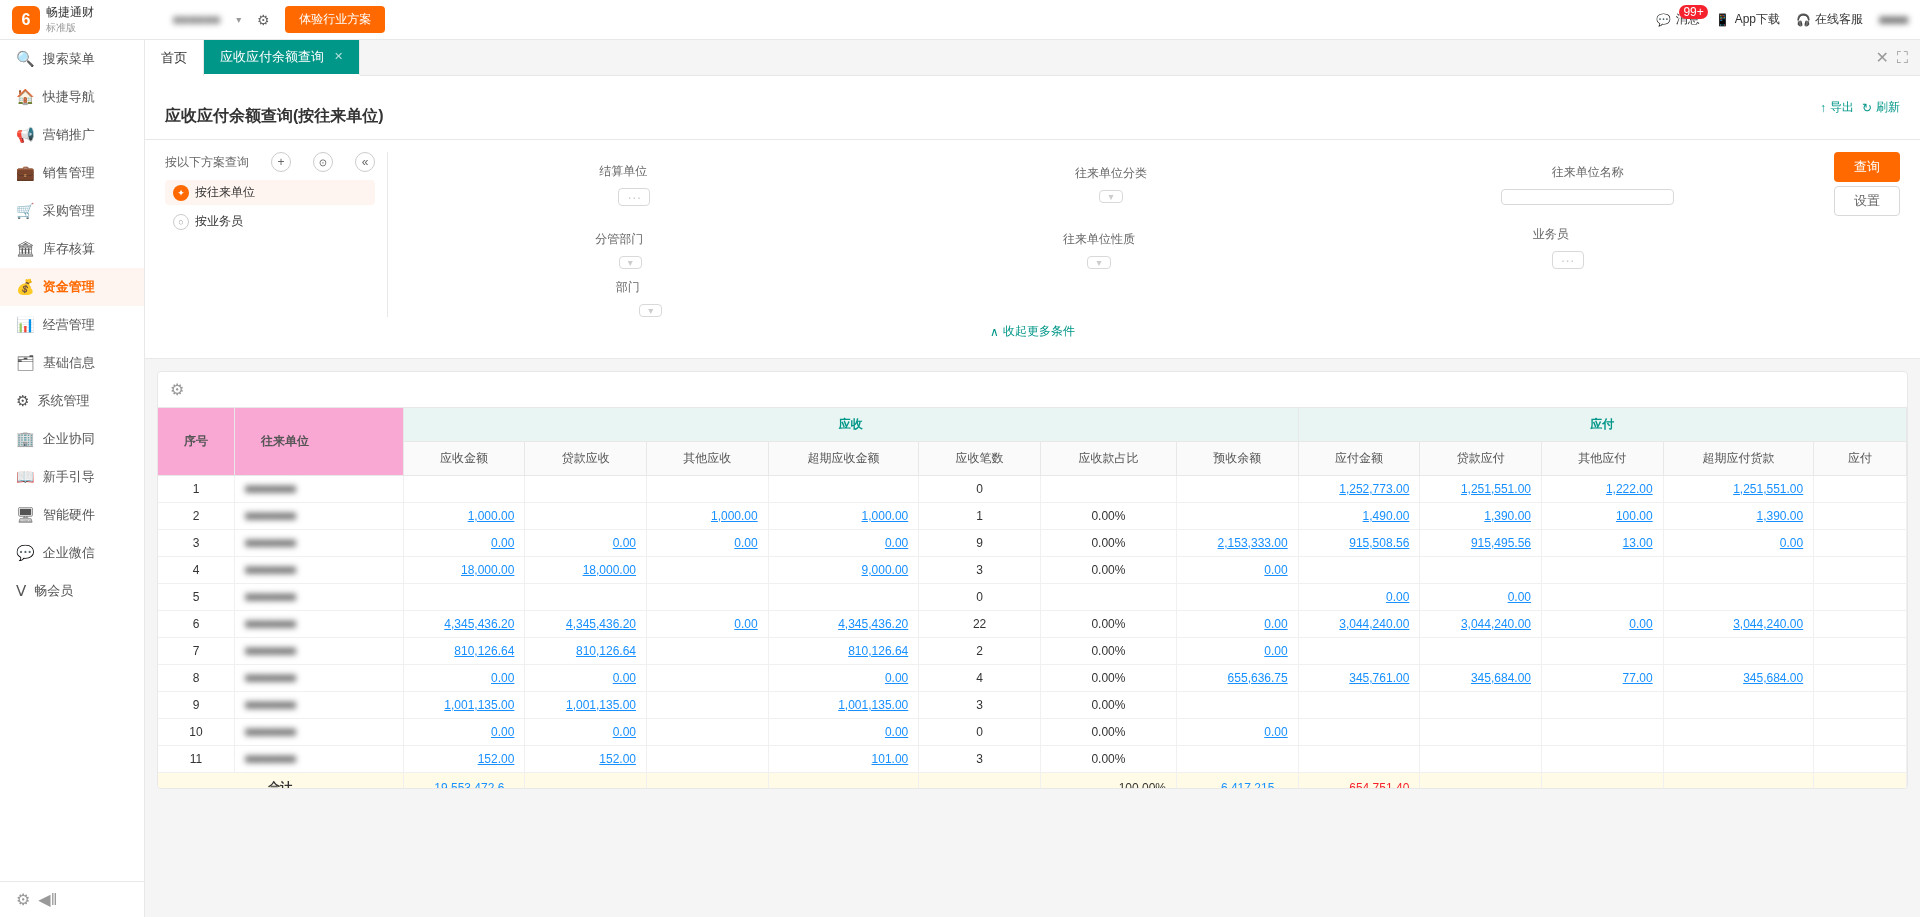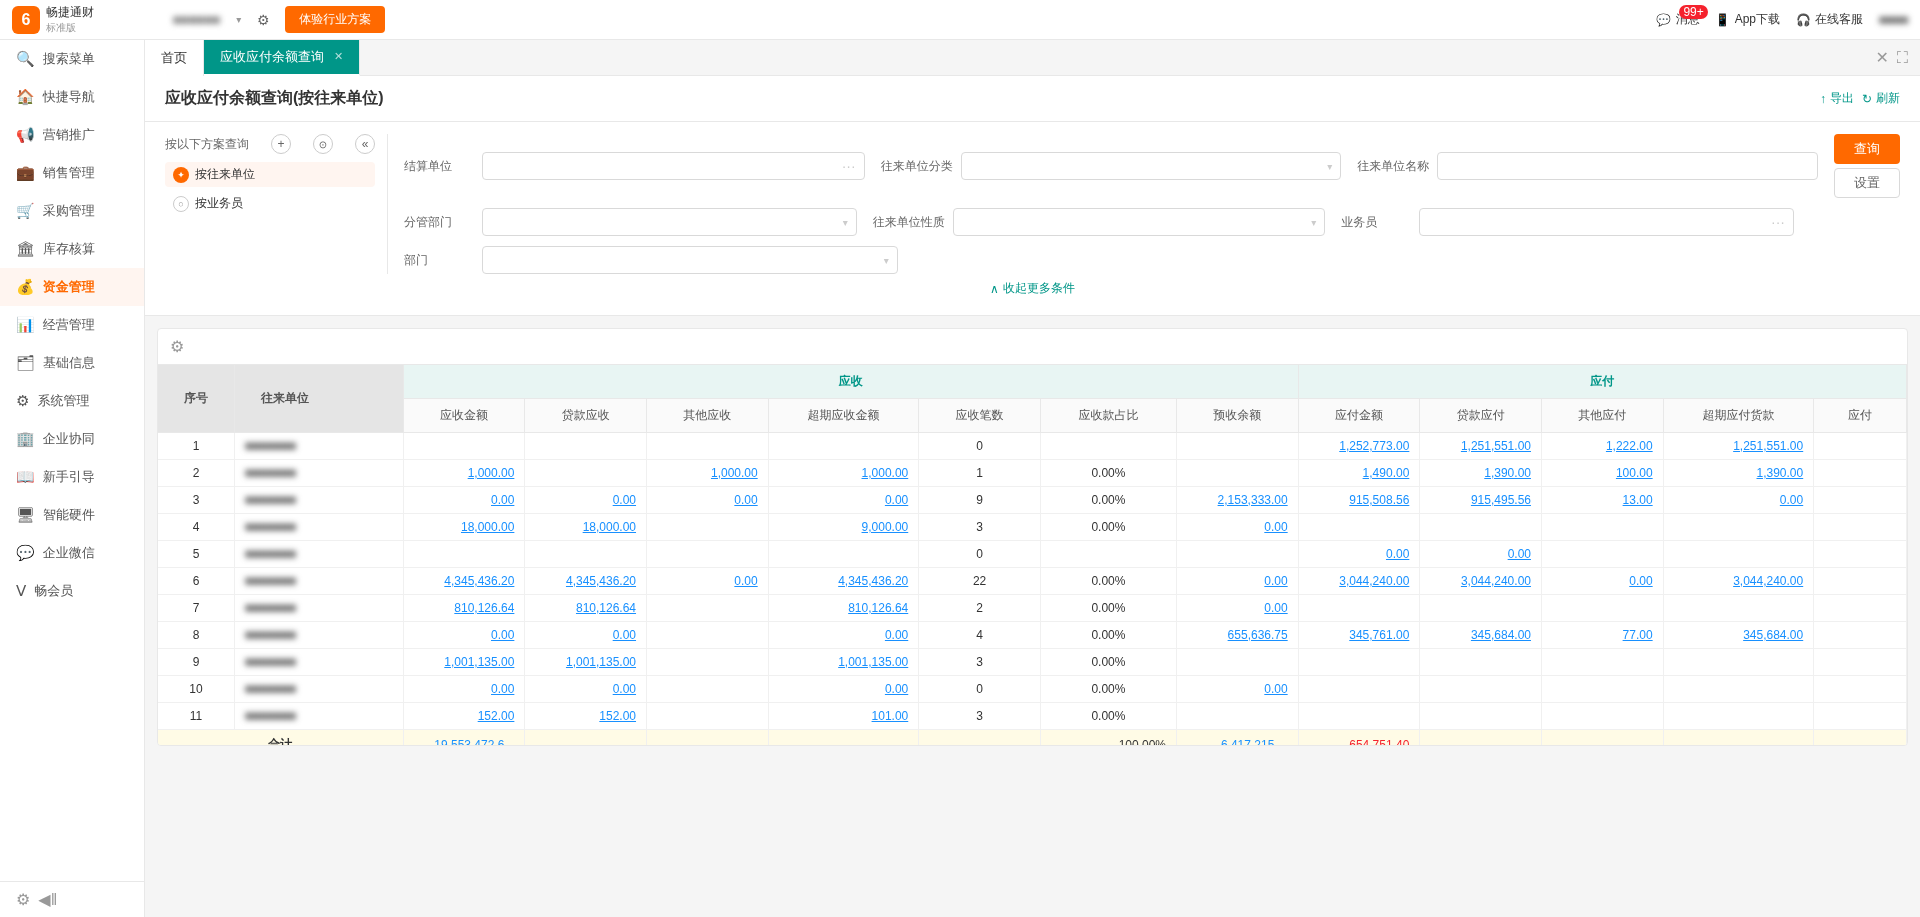--- a/index.html
+++ b/index.html
@@ -187,20 +187,21 @@
       display: flex;
       align-items: center;
       justify-content: space-between;
       border-bottom: 1px solid #e8e8e8;
     }
     .page-title {
       font-size: 16px;
       font-weight: bold;
       color: #333;
       padding-bottom: 12px;
+      margin-top: 18px;
     }
     .page-actions {
       display: flex;
       gap: 8px;
       padding-bottom: 12px;
     }
     .btn-export, .btn-refresh {
       display: flex; align-items: center; gap: 4px;
       color: #009688; font-size: 12px; cursor: pointer;
       background: none; border: none;
@@ -242,20 +243,21 @@
       width: 16px; height: 16px;
       border: 1px solid #ccc;
       border-radius: 50%;
       display: flex; align-items: center; justify-content: center;
       color: #999; font-size: 9px;
     }
     .filter-field {
       display: flex;
       align-items: center;
       gap: 8px;
+      flex-direction: column;
     }
     .filter-field-label {
       font-size: 12px;
       color: #666;
       white-space: nowrap;
       min-width: 70px;
     }
     .filter-input {
       flex: 1;
       height: 28px;
@@ -342,21 +344,21 @@
       border-bottom: 1px solid #f0f0f0;
       border-right: 1px solid #f0f0f0;
       padding: 6px 10px;
       text-align: right;
       white-space: nowrap;
       color: #333;
     }
     td.center { text-align: center; }
     td.link { color: #1890ff; text-decoration: underline; cursor: pointer; }
     .thead-group th {
-      background: #e5e5e5;
+      background: #f9a8d4;
       font-weight: bold;
     }
 
     
     .blurred {
       filter: blur(3px);
       user-select: none;
     }
   </style>
 </head>

